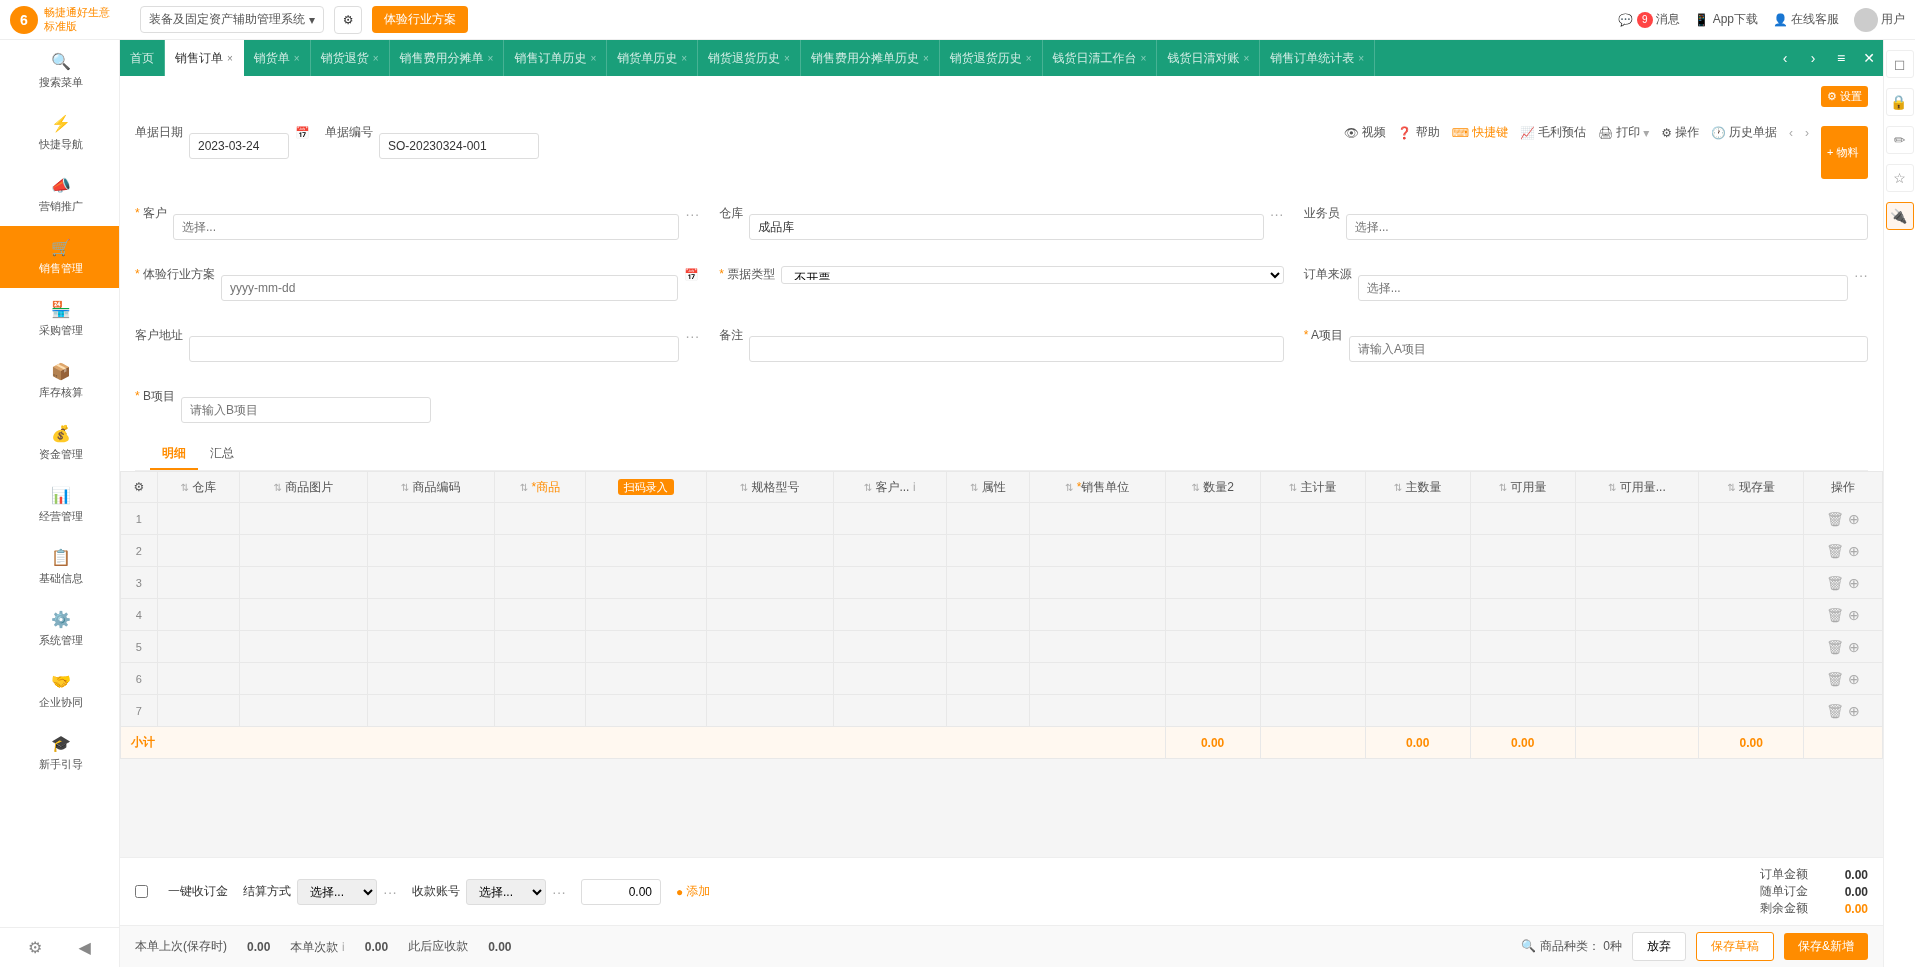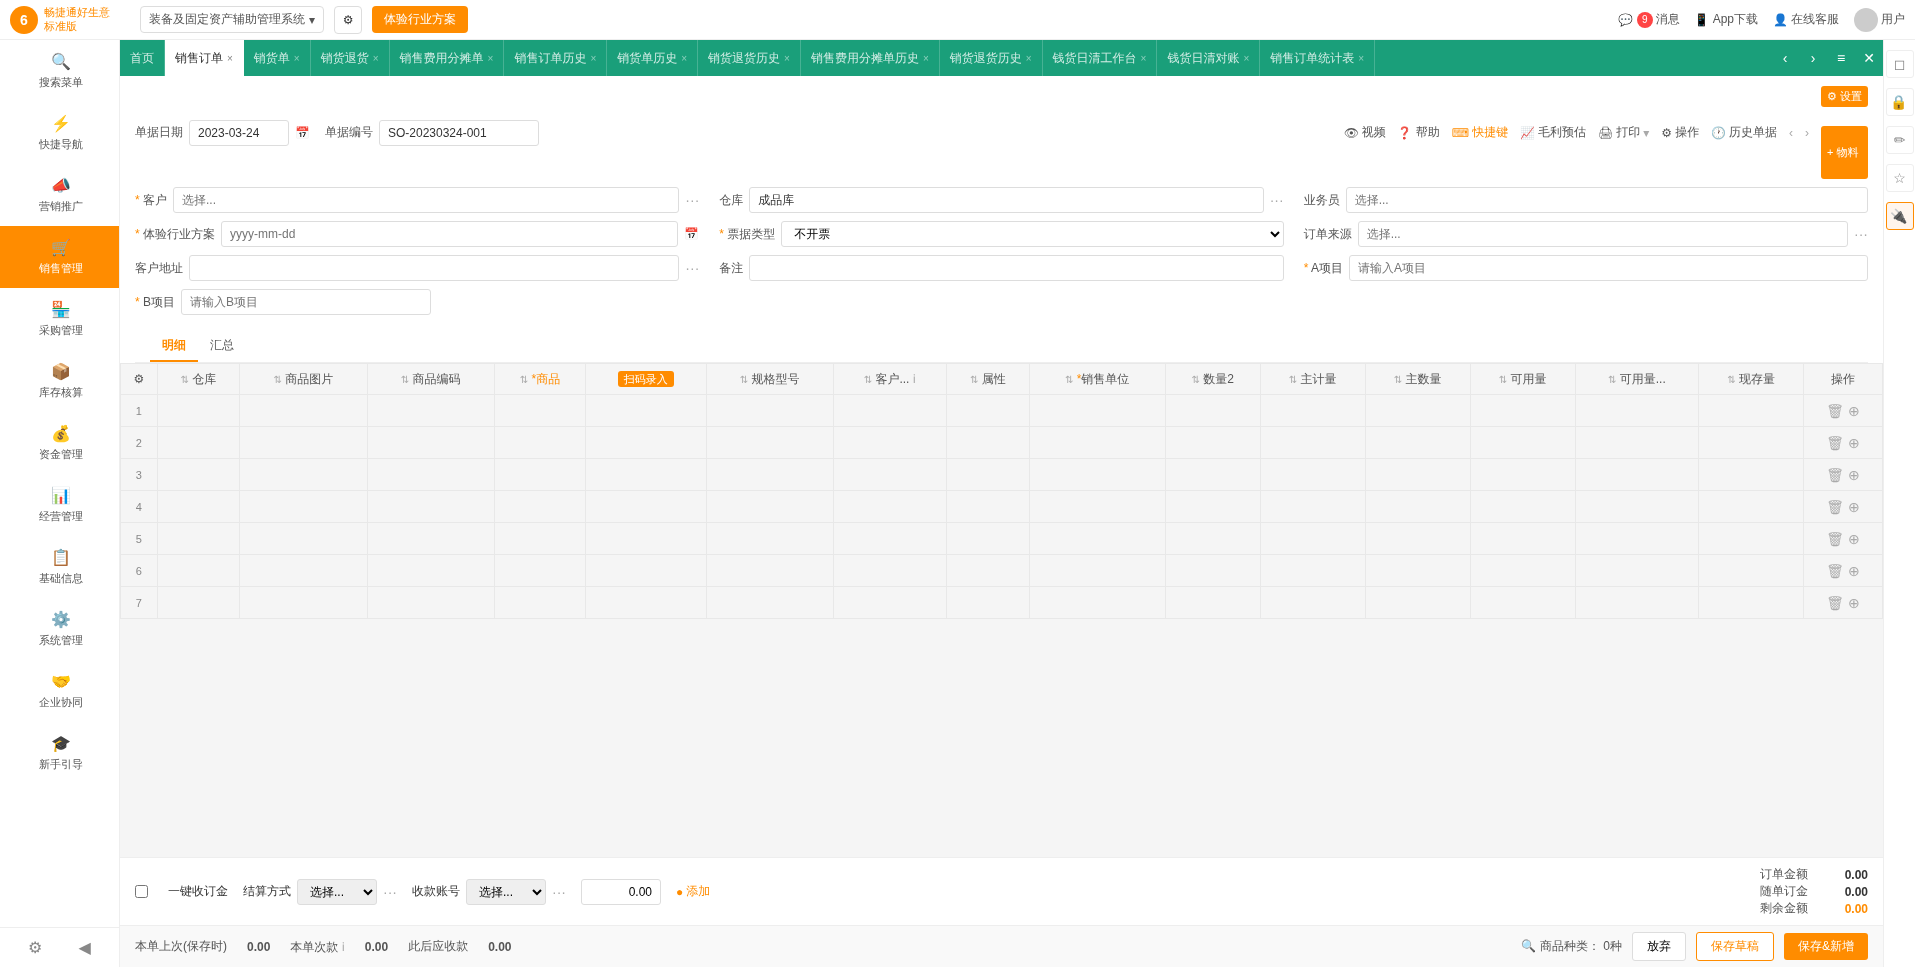--- a/index.html
+++ b/index.html
@@ -35,23 +35,23 @@
     
     .tab-bar { background: #1a9f7a; display: flex; align-items: center; height: 36px; overflow: hidden; }
     .tab-item { display: flex; align-items: center; padding: 0 10px; height: 36px; cursor: pointer; color: rgba(255,255,255,0.8); font-size: 12px; white-space: nowrap; gap: 4px; border-right: 1px solid rgba(255,255,255,0.2); }
     .tab-item.active { background: #fff; color: #333; }
     .tab-item .close-x { font-size: 10px; opacity: 0.6; }
     .tab-nav { display: flex; align-items: center; margin-left: auto; }
     .tab-nav-btn { width: 28px; height: 36px; display: flex; align-items: center; justify-content: center; color: white; cursor: pointer; font-size: 14px; }
     .form-field { display: flex; align-items: center; gap: 6px; }
     .form-label { color: #555; font-size: 12px; white-space: nowrap; }
     .form-label.required::before { content: '* '; color: #ff8c00; }
-    .form-input { border: 1px solid #ddd; border-radius: 3px; padding: 3px 8px; font-size: 12px; color: #333; min-width: 100px; height: 26px; }
+    .form-input { border: 1px solid #ddd; border-radius: 3px; padding: 3px 8px; font-size: 12px; color: #333; min-width: 100px; height: 26px; margin-top: 27px; }
     .form-row { display: flex; align-items: center; gap: 20px; margin-bottom: 8px; flex-wrap: wrap; }
-    .form-select { border: 1px solid #ddd; border-radius: 3px; padding: 3px 8px; font-size: 12px; min-width: 80px; height: 26px; background: white; }
+    .form-select { border: 1px solid #ddd; border-radius: 3px; padding: 3px 8px; font-size: 12px; min-width: 80px; height: 18px; background: white; }
     .ellipsis-btn { color: #aaa; cursor: pointer; font-size: 14px; }
     .date-input { min-width: 120px; }
     
     
     .detail-tabs { display: flex; gap: 0; padding: 8px 15px 0; background: #fff; border-bottom: 1px solid #eee; }
     .detail-tab { padding: 6px 12px; cursor: pointer; font-size: 12px; color: #555; border-bottom: 2px solid transparent; text-align: right; }
     .detail-tab.active { color: #ff8c00; border-bottom-color: #ff8c00; font-weight: bold; }
     .data-table { width: 100%; border-collapse: collapse; font-size: 12px; }
     .data-table th { background: #f5f5f5; border: 1px solid #e8e8e8; padding: 6px 4px; text-align: center; white-space: nowrap; font-weight: normal; color: #555; position: sticky; top: 0; z-index: 1; }
     .data-table td { border: 1px solid #e8e8e8; padding: 4px; text-align: center; height: 32px; }
@@ -560,20 +560,30 @@
               <td></td>
                 <td></td>
                 <td></td>
               <td>
                   <div class="col-actions">
                     <span class="col-action-btn">🗑</span>
                     <span class="col-action-btn">⊕</span>
                   </div>
                 </td>
             </tr>
+            <tr class="subtotal-row">
+              <td colspan="10" style="text-align:left;padding-left:10px;color:#ff8c00;font-weight:bold;">小计</td>
+              <td class="qty-value">0.00</td>
+              <td></td>
+              <td class="qty-value">0.00</td>
+              <td class="qty-value">0.00</td>
+              <td></td>
+              <td class="qty-value">0.00</td>
+              <td></td>
+            </tr>
           </tbody>
         </table>
       </div>
 
       <div class="bottom-area">
         <div class="checkbox-field">
           <input type="checkbox" style="">
           <span>一键收订金</span>
         </div>
         <div class="bottom-field">

